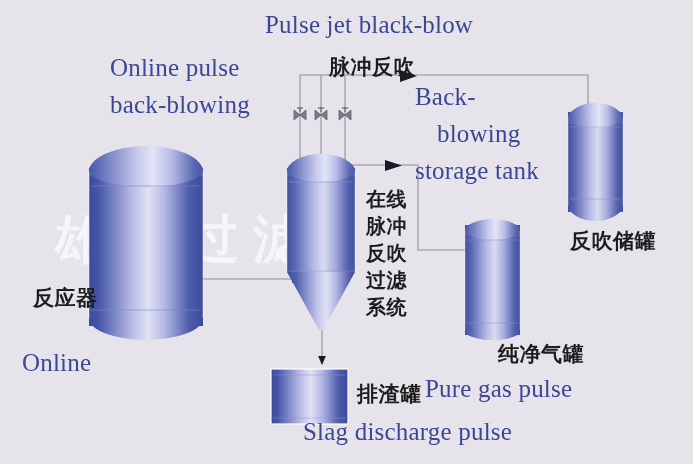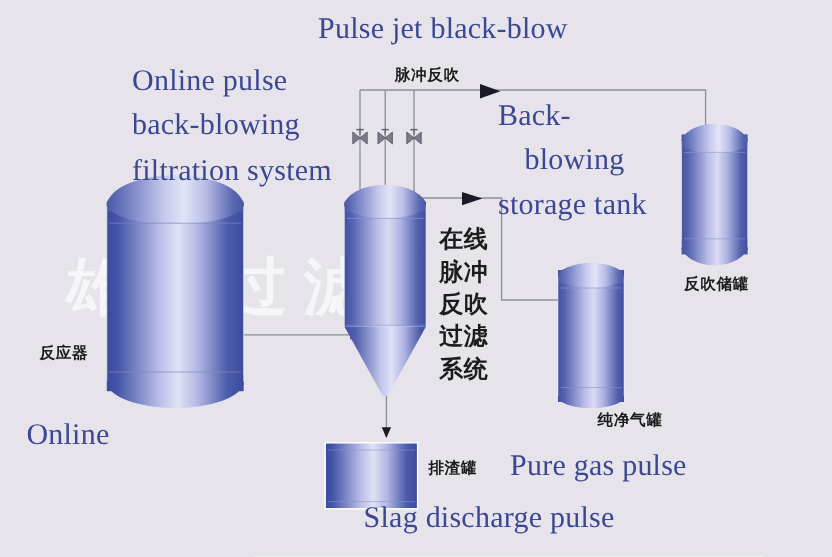--- a/index.html
+++ b/index.html
@@ -29,21 +29,21 @@
   }
   .lbl-en {
     font-family: "Liberation Serif", serif;
     color: #3c4794;
     font-size: 25px;
     letter-spacing: 0.2px;
   }
   .lbl-cn {
     font-family: "DejaVu Sans", sans-serif;
     color: #1c1c1c;
-    font-size: 13px;
+    font-size: 21px;
     font-weight: bold;
     letter-spacing: 0.5px;
   }
   .lbl-cn-vert {
     font-family: "DejaVu Sans", sans-serif;
     color: #1c1c1c;
     font-size: 20px;
     font-weight: bold;
     line-height: 1.30;
     letter-spacing: 0.5px;
@@ -215,21 +215,20 @@
       <line x1="570" y1="199" x2="621" y2="199" stroke="#8b93cd" stroke-width="0.8" opacity="0.65"></line>
       <path d="M 568 118 L 568 206 M 623 118 L 623 206" stroke="#ffffff" stroke-width="0.9" fill="none" opacity="0.45"></path>
     </g>
 
   </svg>
 
   <div class="lbl lbl-en" style="left:110px; top:55px;">Online pulse</div>
 
   <div class="lbl lbl-en" style="left:265px; top:12px;">Pulse jet black-blow</div>
   <div class="lbl lbl-en" style="left:110px; top:92px;">back-blowing</div>
-  <div class="lbl lbl-en" style="left:110px; top:130px;">filtration system</div>
 
   <div class="lbl lbl-en" style="left:415px; top:84px;">Back-</div>
   <div class="lbl lbl-en" style="left:437px; top:121px;">blowing</div>
   <div class="lbl lbl-en" style="left:415px; top:158px;">storage tank</div>
 
   <div class="lbl lbl-cn" style="left:329px; top:57px;">脉冲反吹</div>
 
   <div class="lbl lbl-cn" style="left:33px; top:288px;">反应器</div>
   <div class="lbl lbl-en" style="left:22px; top:350px;">Online</div>
 

